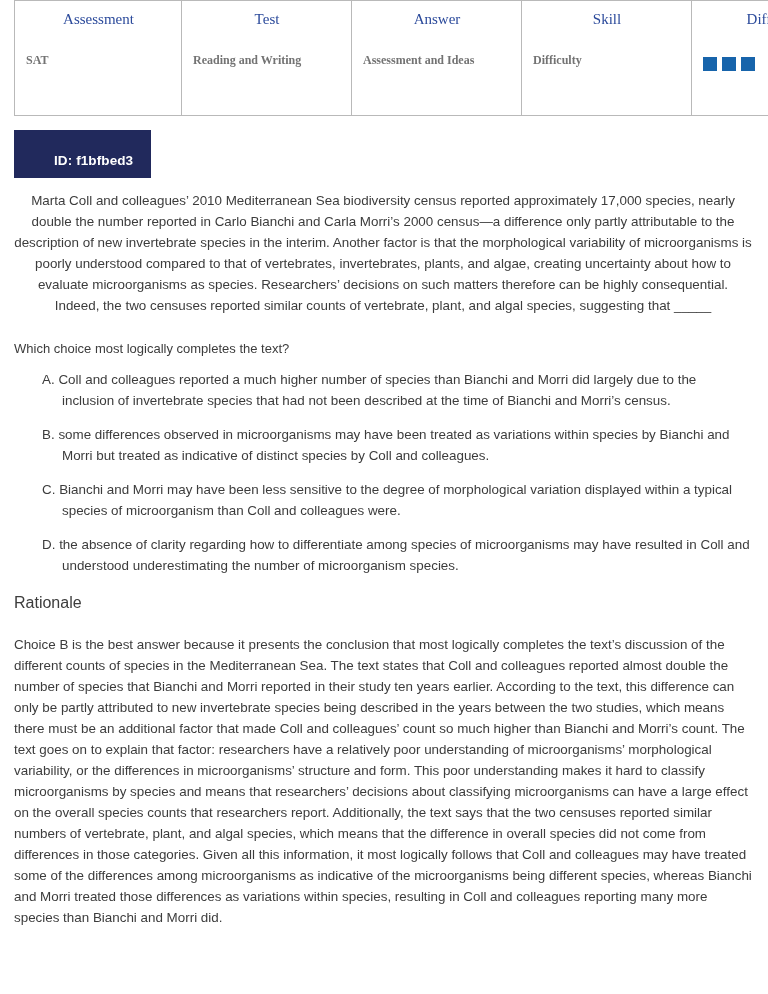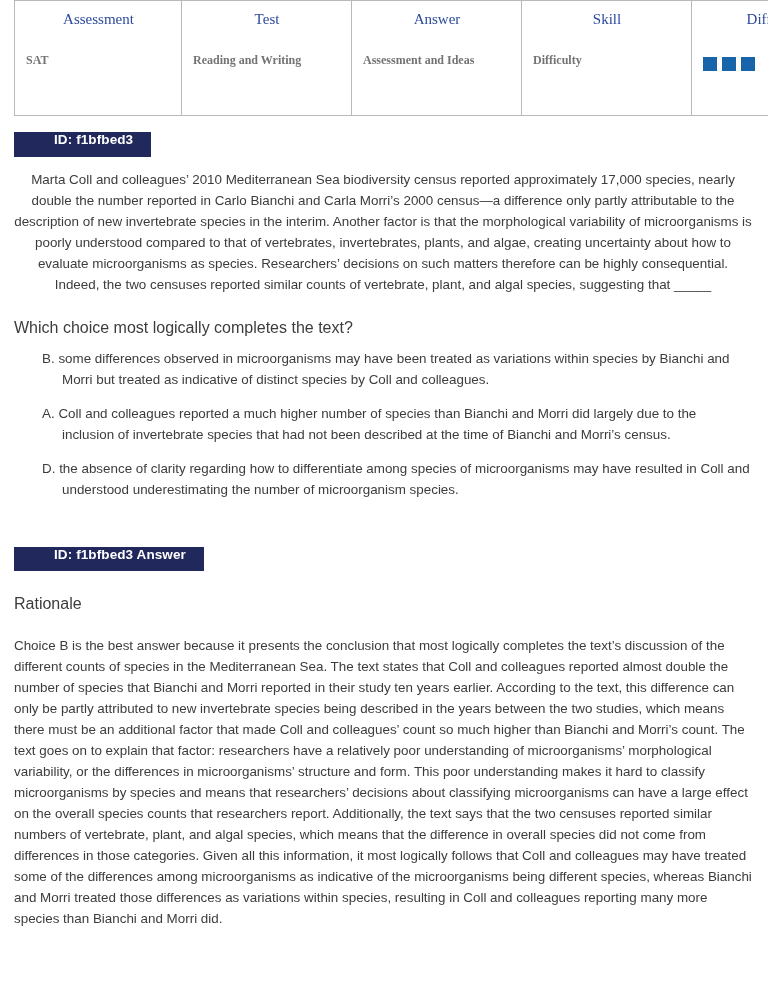--- a/index.html
+++ b/index.html
@@ -88,40 +88,40 @@
 
   
   .id-badge {
     background: #21295c;
     color: #ffffff;
     font-weight: bold;
     font-size: 13.5px;
     line-height: 1;
     display: inline-block;
     box-sizing: border-box;
-    padding: 1px 18px 10px 40px;
+    padding: 24px 18px 10px 40px;
     margin: 0;
     letter-spacing: 0.1px;
   }
   .badge-row-question { padding: 14px 0 6px 14px; }
   .badge-row-answer   { padding: 32px 0 6px 14px; }
 
   
   .content {
     padding: 0 16px 0 14px;
   }
   p.body-text {
     font-size: 13.4px;
     line-height: 21px;
     color: #3c3c3c;
     margin: 6px 0 0 0;
     text-align: center;
   }
   p.prompt {
-    font-size: 16px;
+    font-size: 13px;
     line-height: 21px;
     color: #3c3c3c;
     margin: 22px 0 6px 0;
   }
   ol.choices {
     list-style: none;
     margin: 10px 0 0 0;
     padding: 0;
   }
   ol.choices li {
@@ -195,29 +195,27 @@
   <div class="badge-row-question">
     <span class="id-badge">ID: f1bfbed3</span>
   </div>
 
   <div class="content">
     <p class="body-text"><span>Marta Coll and colleagues’ 2010 Mediterranean Sea biodiversity census reported approximately 17,000 species, nearly double the number reported in Carlo Bianchi and Carla Morri’s 2000 census—a difference only partly attributable to the description of new invertebrate species in the interim. Another factor is that the morphological variability of microorganisms is poorly understood compared to that of vertebrates, invertebrates, plants, and algae, creating uncertainty about how to evaluate microorganisms as species. Researchers’ decisions on such matters therefore can be highly consequential. Indeed, the two censuses reported similar counts of vertebrate, plant, and algal species, suggesting that </span><span class="blank-fill">_____</span></p>
 
     <p class="prompt">Which choice most logically completes the text?</p>
 
     <ol class="choices">
+      <li><span class="choice-letter">A.</span> <span>Coll and colleagues reported a much higher number of species than Bianchi and Morri did largely due to the inclusion of invertebrate species that had not been described at the time of Bianchi and Morri’s census.</span></li>
       <li><span class="choice-letter">B.</span> <span>some differences observed in microorganisms may have been treated as variations within species by Bianchi and Morri but treated as indicative of distinct species by Coll and colleagues.</span></li>
-      <li><span class="choice-letter">A.</span> <span>Coll and colleagues reported a much higher number of species than Bianchi and Morri did largely due to the inclusion of invertebrate species that had not been described at the time of Bianchi and Morri’s census.</span></li>
+      <li><span class="choice-letter">C.</span> <span>Bianchi and Morri may have been less sensitive to the degree of morphological variation displayed within a typical species of microorganism than Coll and colleagues were.</span></li>
       <li><span class="choice-letter">D.</span> <span>the absence of clarity regarding how to differentiate among species of microorganisms may have resulted in Coll and understood underestimating the number of microorganism species.</span></li>
     </ol>
   </div>
 
-  <div class="badge-row-answer">
-    <span class="id-badge">ID: f1bfbed3 Answer</span>
-  </div>
 
   <div class="content">
     <div class="rationale-label">Rationale</div>
     <p class="rationale">Choice B is the best answer because it presents the conclusion that most logically completes the text’s discussion of the different counts of species in the Mediterranean Sea. The text states that Coll and colleagues reported almost double the number of species that Bianchi and Morri reported in their study ten years earlier. According to the text, this difference can only be partly attributed to new invertebrate species being described in the years between the two studies, which means there must be an additional factor that made Coll and colleagues’ count so much higher than Bianchi and Morri’s count. The text goes on to explain that factor: researchers have a relatively poor understanding of microorganisms’ morphological variability, or the differences in microorganisms’ structure and form. This poor understanding makes it hard to classify microorganisms by species and means that researchers’ decisions about classifying microorganisms can have a large effect on the overall species counts that researchers report. Additionally, the text says that the two censuses reported similar numbers of vertebrate, plant, and algal species, which means that the difference in overall species did not come from differences in those categories. Given all this information, it most logically follows that Coll and colleagues may have treated some of the differences among microorganisms as indicative of the microorganisms being different species, whereas Bianchi and Morri treated those differences as variations within species, resulting in Coll and colleagues reporting many more species than Bianchi and Morri did.</p>
 
   </div>
 
 </div>
 
 </body></html>

